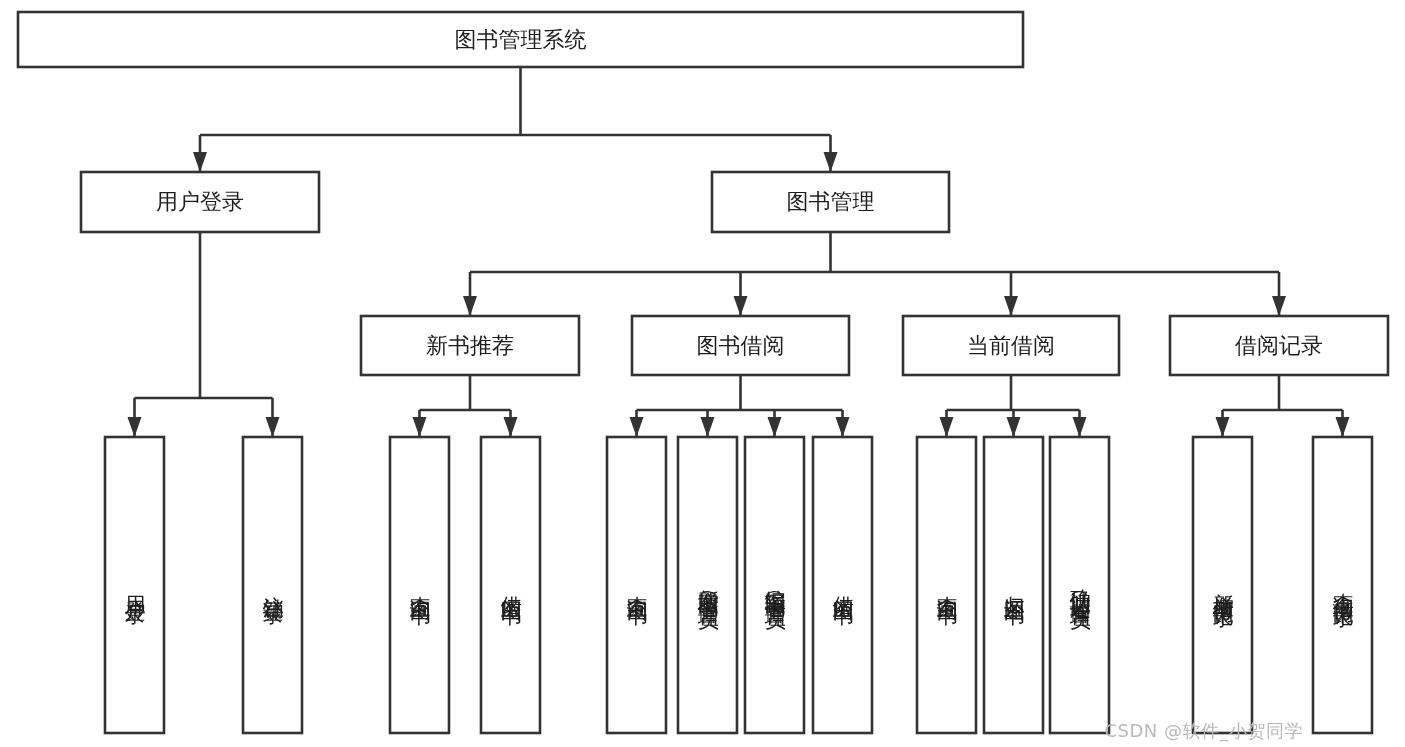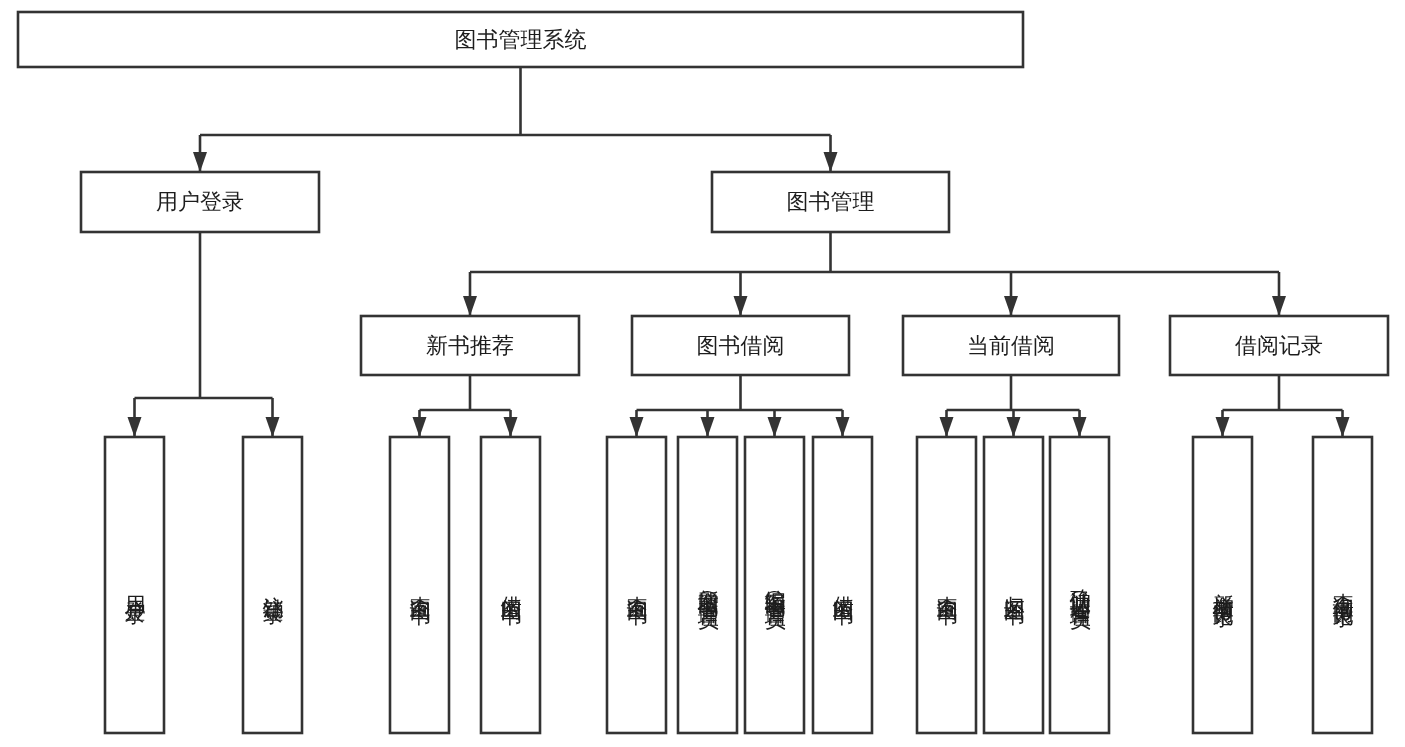--- a/index.html
+++ b/index.html
@@ -176,13 +176,14 @@
       <div class="leaf-label" style="left: 678px; top: 437px; width: 59px; height: 296px;">新增图书（管理员）</div>
       <div class="leaf-label" style="left: 745px; top: 437px; width: 59px; height: 296px;">编辑图书（管理员）</div>
       <div class="leaf-label" style="left: 813px; top: 437px; width: 59px; height: 296px;">借阅图书</div>
       <div class="leaf-label" style="left: 917px; top: 437px; width: 59px; height: 296px;">查询图书</div>
       <div class="leaf-label" style="left: 984px; top: 437px; width: 59px; height: 296px;">归还图书</div>
       <div class="leaf-label" style="left: 1050px; top: 437px; width: 59px; height: 296px;">确认归还（管理员）</div>
       <div class="leaf-label" style="left: 1193px; top: 437px; width: 59px; height: 296px;">新增借阅记录</div>
       <div class="leaf-label" style="left: 1313px; top: 437px; width: 59px; height: 296px;">查询借阅记录</div>
     </div>
 
+  <div class="watermark">CSDN @软件_小贺同学</div>
 </div>
 
 </body></html>

